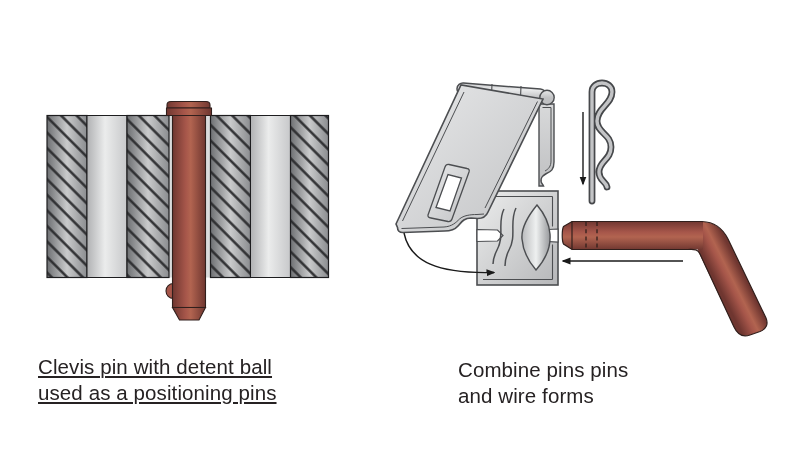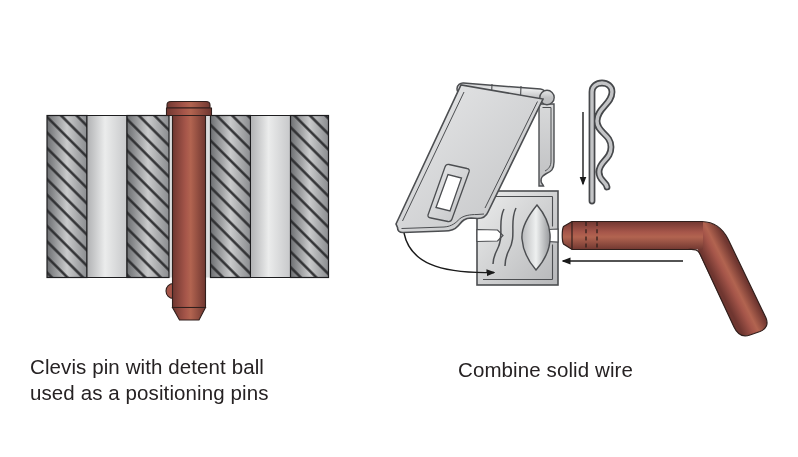--- a/index.html
+++ b/index.html
@@ -14,21 +14,21 @@
   .canvas{
     position:relative;width:798px;height:457px;background:var(--background,#fff);
     font-family:"Liberation Sans","DejaVu Sans",sans-serif;overflow:hidden;
   }
   .art{position:absolute;left:0;top:0;}
   .caption{
     position:absolute;color:var(--text,#262223);
     font-size:20.5px;line-height:25.5px;letter-spacing:0.1px;
   }
   .caption span{display:block;white-space:nowrap;}
-  .cap-left{left:30px;top:354px;}
+  .cap-left{left:38px;top:354px;text-decoration:underline;}
   .cap-right{left:458px;top:357px;}
   .s-pin-dark{stop-color:var(--pin-red-dark,#6f3630);}
   .s-pin-mid{stop-color:var(--pin-red-mid,#a6564a);}
   .s-pin-light{stop-color:var(--pin-red-light,#b26450);}
 </style>
 </head>
 <body>
 
 <div class="canvas">
 
@@ -204,16 +204,17 @@
                C561.8,240.5 561.8,230 563.5,226.5 Z" fill="none" stroke="var(--pin-outline,#311f1c)" stroke-width="1.2"></path>
     </g>
   </g>
 </svg>
 
 <div class="caption cap-left">
   <span>Clevis pin with detent ball</span>
   <span>used as a positioning pins</span>
 </div>
 <div class="caption cap-right">
-  <span>Combine solid wire</span>
+  <span>Combine pins pins</span>
+  <span>and wire forms</span>
 </div>
 
 </div>
 
 </body></html>

